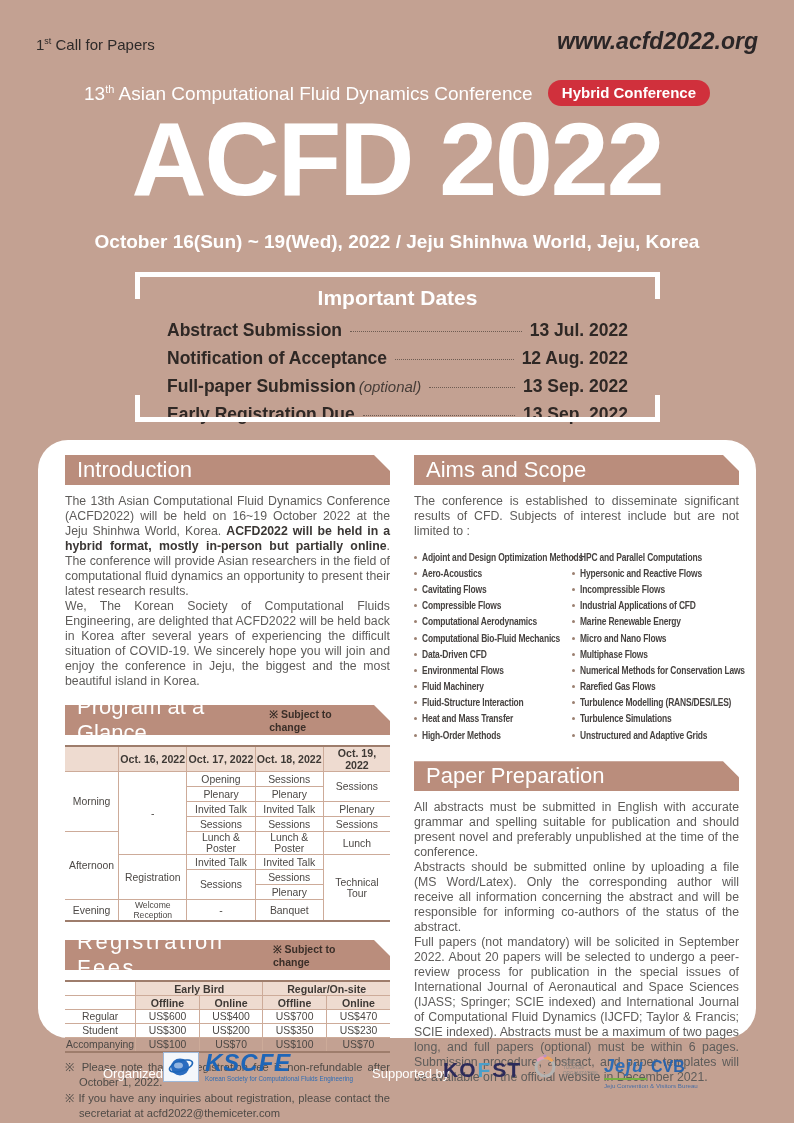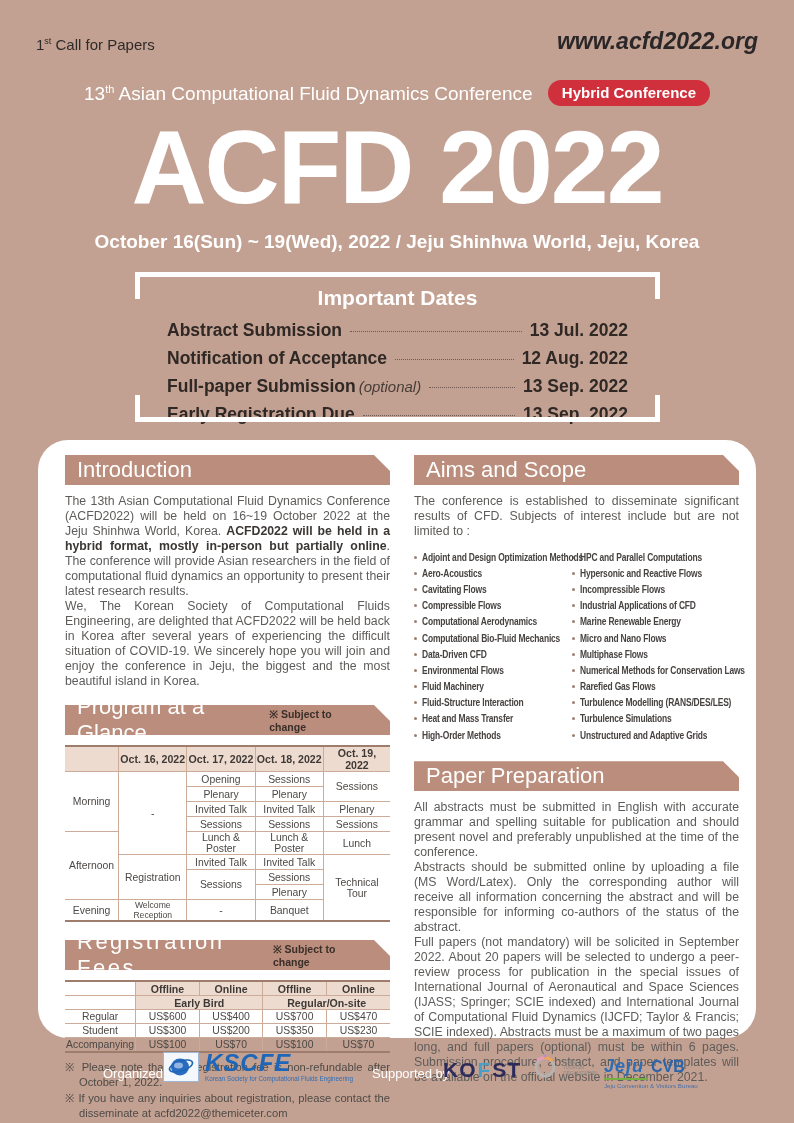--- a/index.html
+++ b/index.html
@@ -5,21 +5,21 @@
   html,body{margin:0;padding:0;}
   .page{position:relative;width:794px;height:1123px;background:#c3a192;font-family:"Liberation Sans",sans-serif;overflow:hidden;}
 
   
   .cfp{position:absolute;left:36px;top:36px;font-size:15px;color:#2e2a29;}
   .cfp sup{font-size:9px;}
   .website{position:absolute;right:36px;top:28px;font-size:23px;font-weight:bold;font-style:italic;color:#2b2627;}
   .conf-line{position:absolute;top:80px;width:100%;text-align:center;color:#ffffff;font-size:19px;}
   .conf-line sup{font-size:11px;}
   .badge{display:inline-block;background:#d0303c;color:#fff;font-weight:bold;font-size:15px;padding:4px 14px 5px;border-radius:16px;margin-left:10px;vertical-align:2px;}
-  .main-title{position:absolute;top:108px;width:100%;text-align:center;font-size:104px;line-height:118px;font-weight:bold;color:#ffffff;letter-spacing:-2px;}
+  .main-title{position:absolute;top:100px;width:100%;text-align:center;font-size:104px;line-height:118px;font-weight:bold;color:#ffffff;letter-spacing:-2px;}
   .date-line{position:absolute;top:231px;width:100%;text-align:center;color:#ffffff;font-size:19px;font-weight:bold;}
 
   
   .idates{position:absolute;left:135px;top:272px;width:525px;height:150px;}
   .idates::before{content:"";position:absolute;left:0;right:0;top:0;height:22px;border-top:5px solid #fff;border-left:5px solid #fff;border-right:5px solid #fff;}
   .idates::after{content:"";position:absolute;left:0;right:0;bottom:0;height:22px;border-bottom:5px solid #fff;border-left:5px solid #fff;border-right:5px solid #fff;}
   .idates-title{text-align:center;color:#fff;font-size:21px;font-weight:bold;margin-top:14px;}
   .idates-rows{margin:10px 32px 0 32px;}
   .idate-row{display:flex;align-items:baseline;height:28px;font-size:17.5px;font-weight:bold;color:#2f2825;}
   .idate-note{font-size:15px;font-style:italic;font-weight:normal;color:#473d38;margin-left:3px;}
@@ -213,29 +213,29 @@
           <colgroup>
               <col style="width:19%">
               <col style="width:20.25%">
               <col style="width:20.25%">
               <col style="width:20.25%">
               <col style="width:20.25%">
             </colgroup>
           <tbody>
               <tr>
             <td></td>
+            <td class="h" colspan="2">Early Bird</td>
+            <td class="h" colspan="2">Regular/On-site</td>
+          </tr>
+          <tr>
+            <td></td>
             <td class="h">Offline</td>
             <td class="h">Online</td>
             <td class="h">Offline</td>
             <td class="h">Online</td>
-          </tr>
-          <tr>
-            <td></td>
-            <td class="h" colspan="2">Early Bird</td>
-            <td class="h" colspan="2">Regular/On-site</td>
           </tr>
           <tr>
             <td>Regular</td>
             <td>US$600</td>
             <td>US$400</td>
             <td>US$700</td>
             <td>US$470</td>
           </tr>
           <tr>
             <td>Student</td>
@@ -249,21 +249,21 @@
             <td>US$100</td>
             <td>US$70</td>
             <td>US$100</td>
             <td>US$70</td>
           </tr>
         </tbody>
           </table>
       </div>
       <div class="reg-notes">
           <div class="reg-note">※ Please note that the registration fee is non-refundable after October 1, 2022.</div>
-          <div class="reg-note">※ If you have any inquiries about registration, please contact the disseminate at acfd2022@themiceter.com</div>
+          <div class="reg-note">※ If you have any inquiries about registration, please contact the secretariat at acfd2022@themiceter.com</div>
         </div>
     </div>
 
     <div class="col-right">
       <div class="sec-bar">
         <span class="sec-title">Aims and Scope</span>
       </div>
       <div class="body-text">The conference is established to disseminate significant results of CFD. Subjects of interest include but are not limited to :</div>
       <div class="topics">
         <div class="topics-col">

